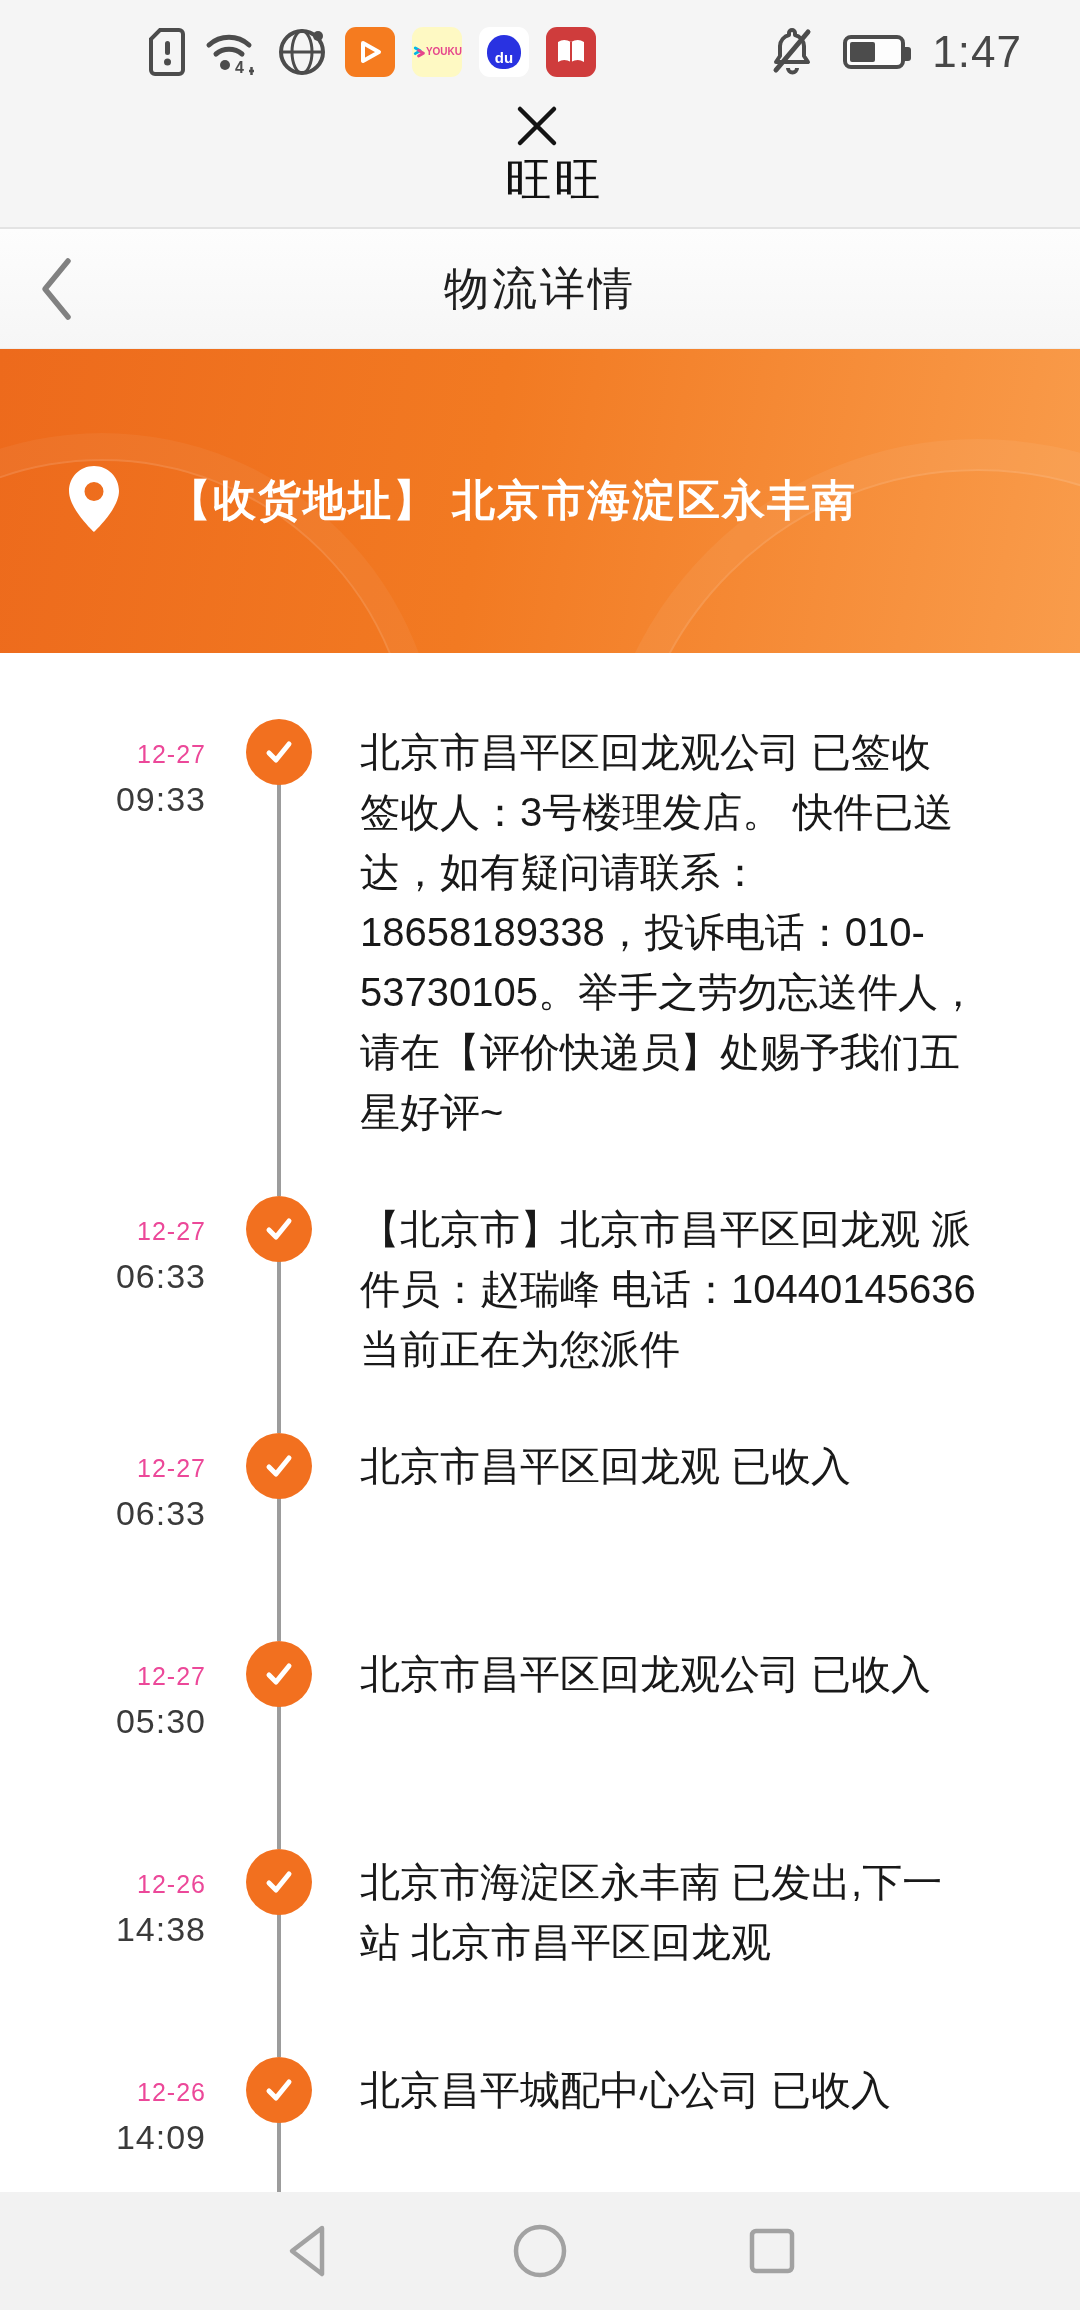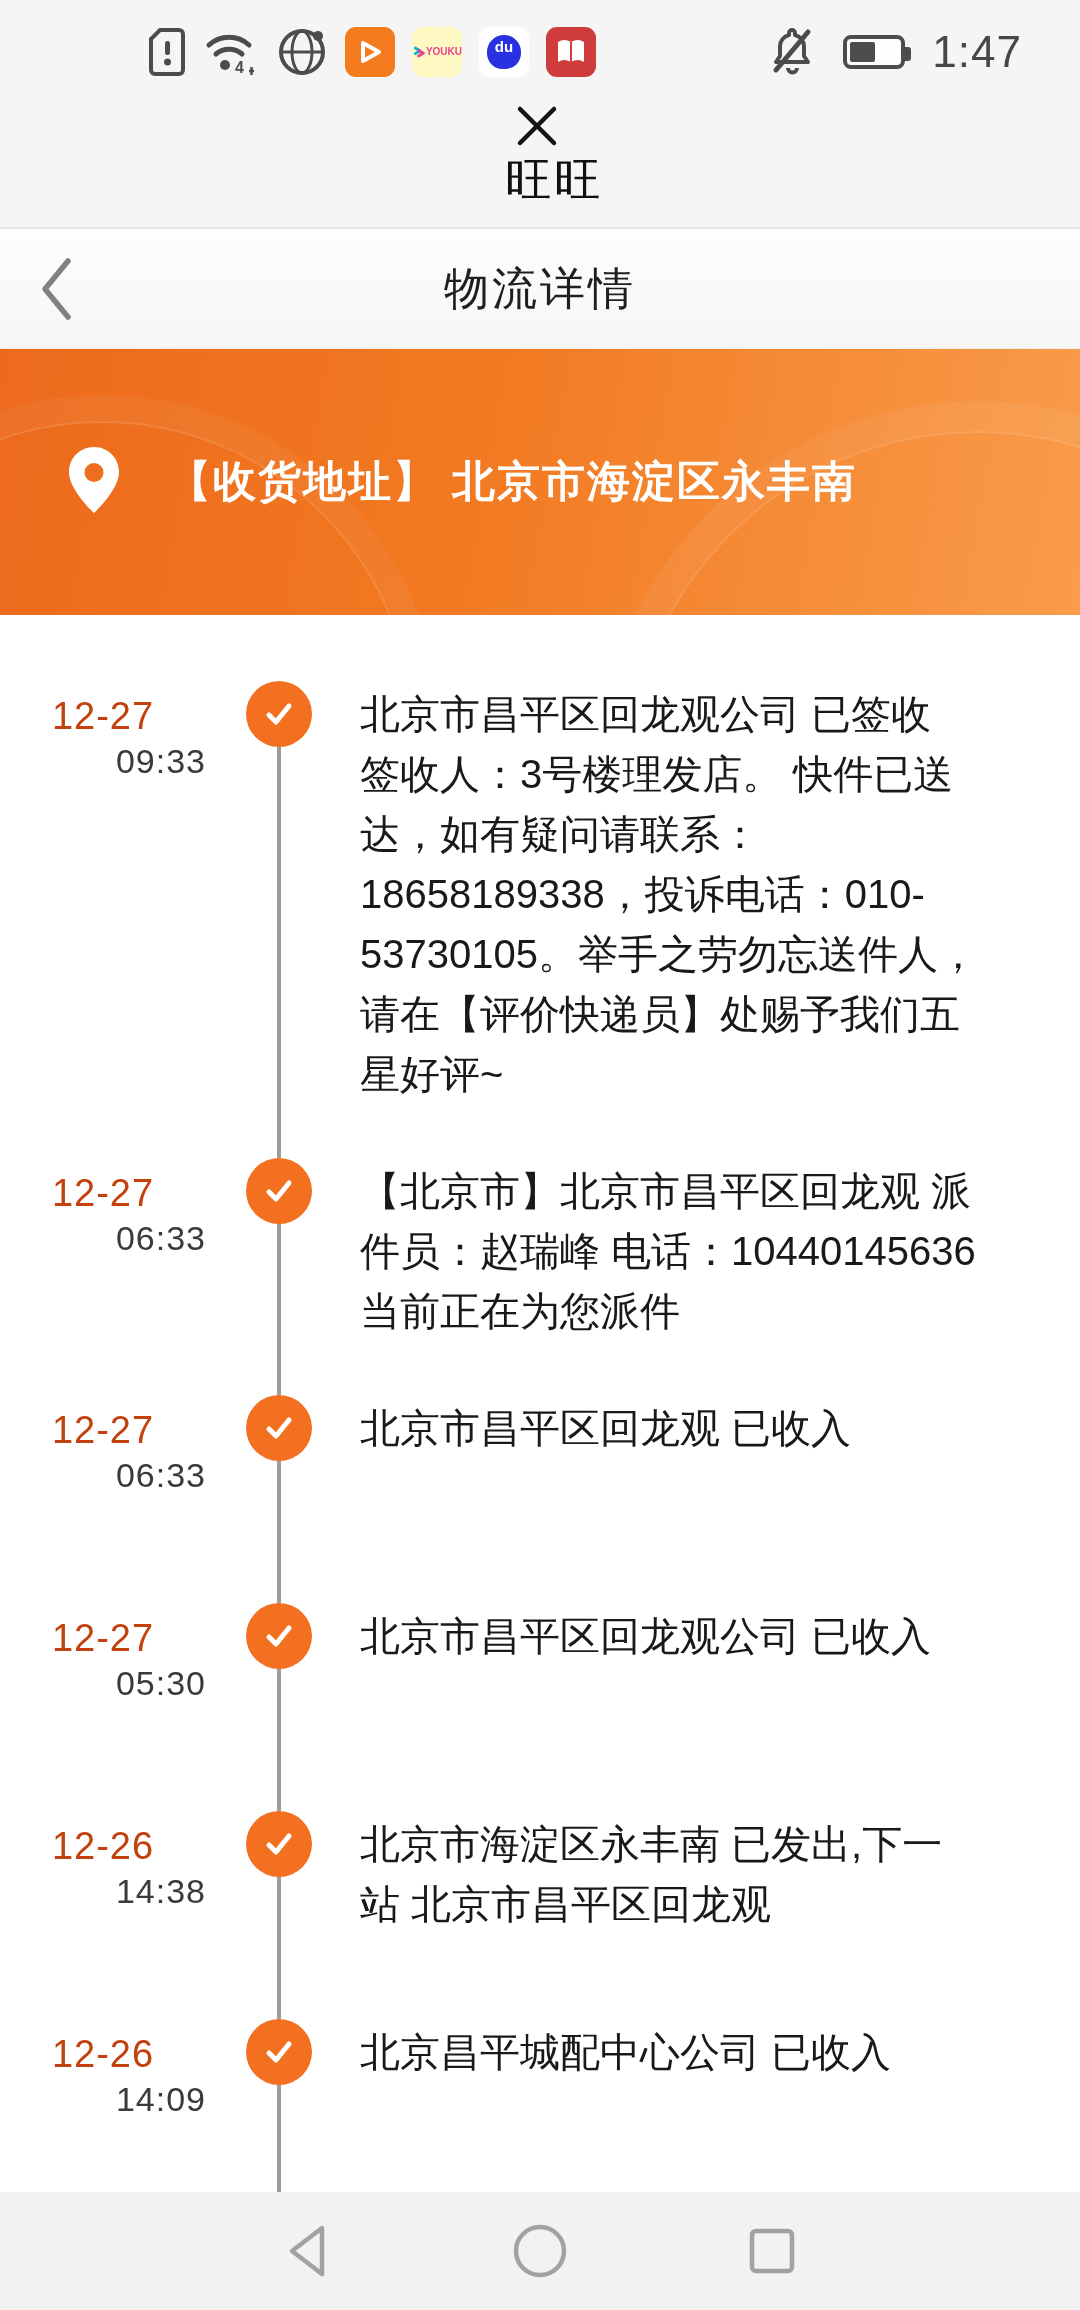--- a/index.html
+++ b/index.html
@@ -21,21 +21,21 @@
     width:50px; height:50px; border-radius:11px;
     display:flex; align-items:center; justify-content:center;
     position:relative; overflow:hidden;
   }
   .appic.tv { background:#f57b1f; }
   .appic.yk { background:#fef9c3; flex-direction:row; }
   .yk-label { font-size:10px; font-weight:700; color:#e5458c; letter-spacing:0; line-height:10px; }
   .appic.bd { background:#ffffff; }
   .bd-paw { width:34px; height:34px; border-radius:50% 50% 46% 46%; background:#2932e1;
             color:#fff; font-size:15px; font-weight:700; display:flex; align-items:flex-end;
-            justify-content:center; padding-bottom:14px; }
+            justify-content:center; padding-bottom:3px; }
   .appic.rd { background:#cf3c3c; }
   .sb-spacer { flex:1; }
   .sb-right { display:flex; align-items:center; gap:27px; }
   .battery { width:62px; height:34px; border:4px solid #4c4c4c; border-radius:8px;
              position:relative; background:#fdfdfd; }
   .battery .fill { position:absolute; left:3px; top:3px; bottom:3px; width:45%;
                    background:#4c4c4c; border-radius:2px; }
   .battery .nub { position:absolute; right:-10px; top:8px; width:6px; height:14px;
                   background:#4c4c4c; border-radius:0 3px 3px 0; }
   .sb-time { font-size:44px; color:#474747; letter-spacing:1px; }
@@ -56,21 +56,21 @@
     height:120px; background:linear-gradient(180deg,#fdfdfd 0%,#f6f6f6 100%);
     position:relative; display:flex; align-items:center;
     border-bottom:1px solid #eeeeee;
   }
   .pn-back { position:absolute; left:26px; top:50%; transform:translateY(-50%);
              width:60px; height:80px; display:flex; align-items:center; justify-content:center; cursor:pointer; }
   .pn-title { width:100%; text-align:center; font-size:45px; color:#1f1f1f; letter-spacing:3px; }
 
   
   .banner {
-    height:266px;
+    height:304px;
     background:linear-gradient(100deg,#ed6a1c 0%,#f27a22 45%,#f99c4b 100%);
     display:flex; align-items:center; padding-left:66px;
     position:relative; overflow:hidden;
   }
   .banner::before, .banner::after {
     content:""; position:absolute; border-radius:50%;
     border:2px solid rgba(255,255,255,0.14);
   }
   .banner::before { width:620px; height:620px; left:-210px; bottom:-430px;
                     box-shadow:0 0 0 26px rgba(255,255,255,0.05); }
@@ -78,21 +78,21 @@
                     box-shadow:0 0 0 30px rgba(255,255,255,0.06); }
   .pin { flex:none; position:relative; z-index:1; }
   .banner-text { margin-left:46px; font-size:43px; font-weight:700; color:#ffffff;
                  letter-spacing:2px; position:relative; z-index:1; }
   .banner-text .addr { margin-left:14px; }
 
   
   .timeline { background:#ffffff; padding-top:66px; }
   .titem { display:flex; align-items:flex-start; min-height:208px; }
   .when { width:206px; flex:none; text-align:right; padding-top:12px; }
-  .when .d { font-size:38px; color:#c2410c; line-height:46px; letter-spacing:1px;text-align:center; }
+  .when .d { font-size:25px; color:#ec4899; line-height:46px; letter-spacing:1px; }
   .when .t { font-size:34px; color:#3a3a3a; line-height:44px; letter-spacing:1px; }
   .node { width:66px; flex:none; margin-left:40px; position:relative; align-self:stretch; }
   .node .line { position:absolute; left:31px; top:33px; bottom:0; width:4px; background:#9c9c9c; }
   .node .dot {
     position:absolute; left:0; top:0; width:66px; height:66px; border-radius:50%;
     background:#f2701f; display:flex; align-items:center; justify-content:center;
   }
   .what { margin-left:48px; width:622px; font-size:40px; line-height:60px;
           color:#191919; padding-top:3px; padding-bottom:54px;
           white-space:pre-wrap; overflow-wrap:break-word; }

